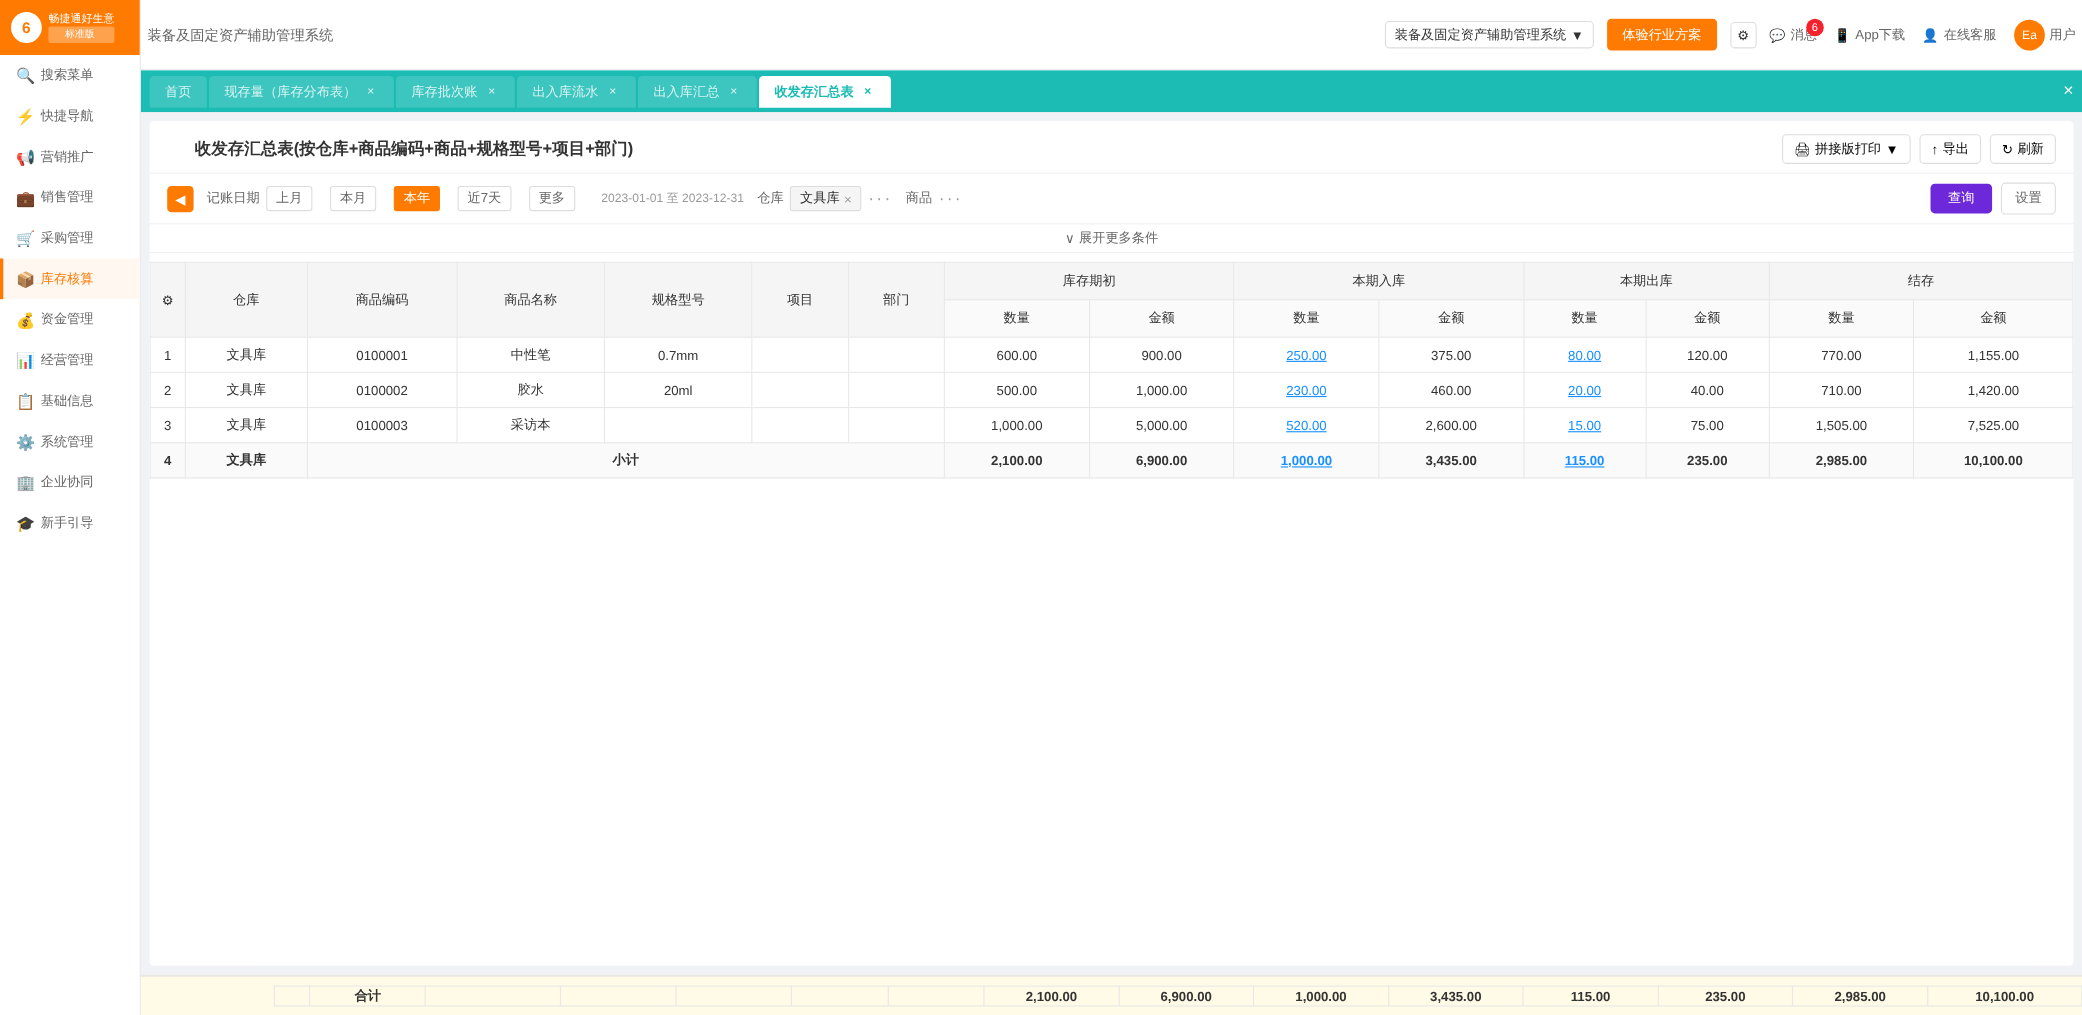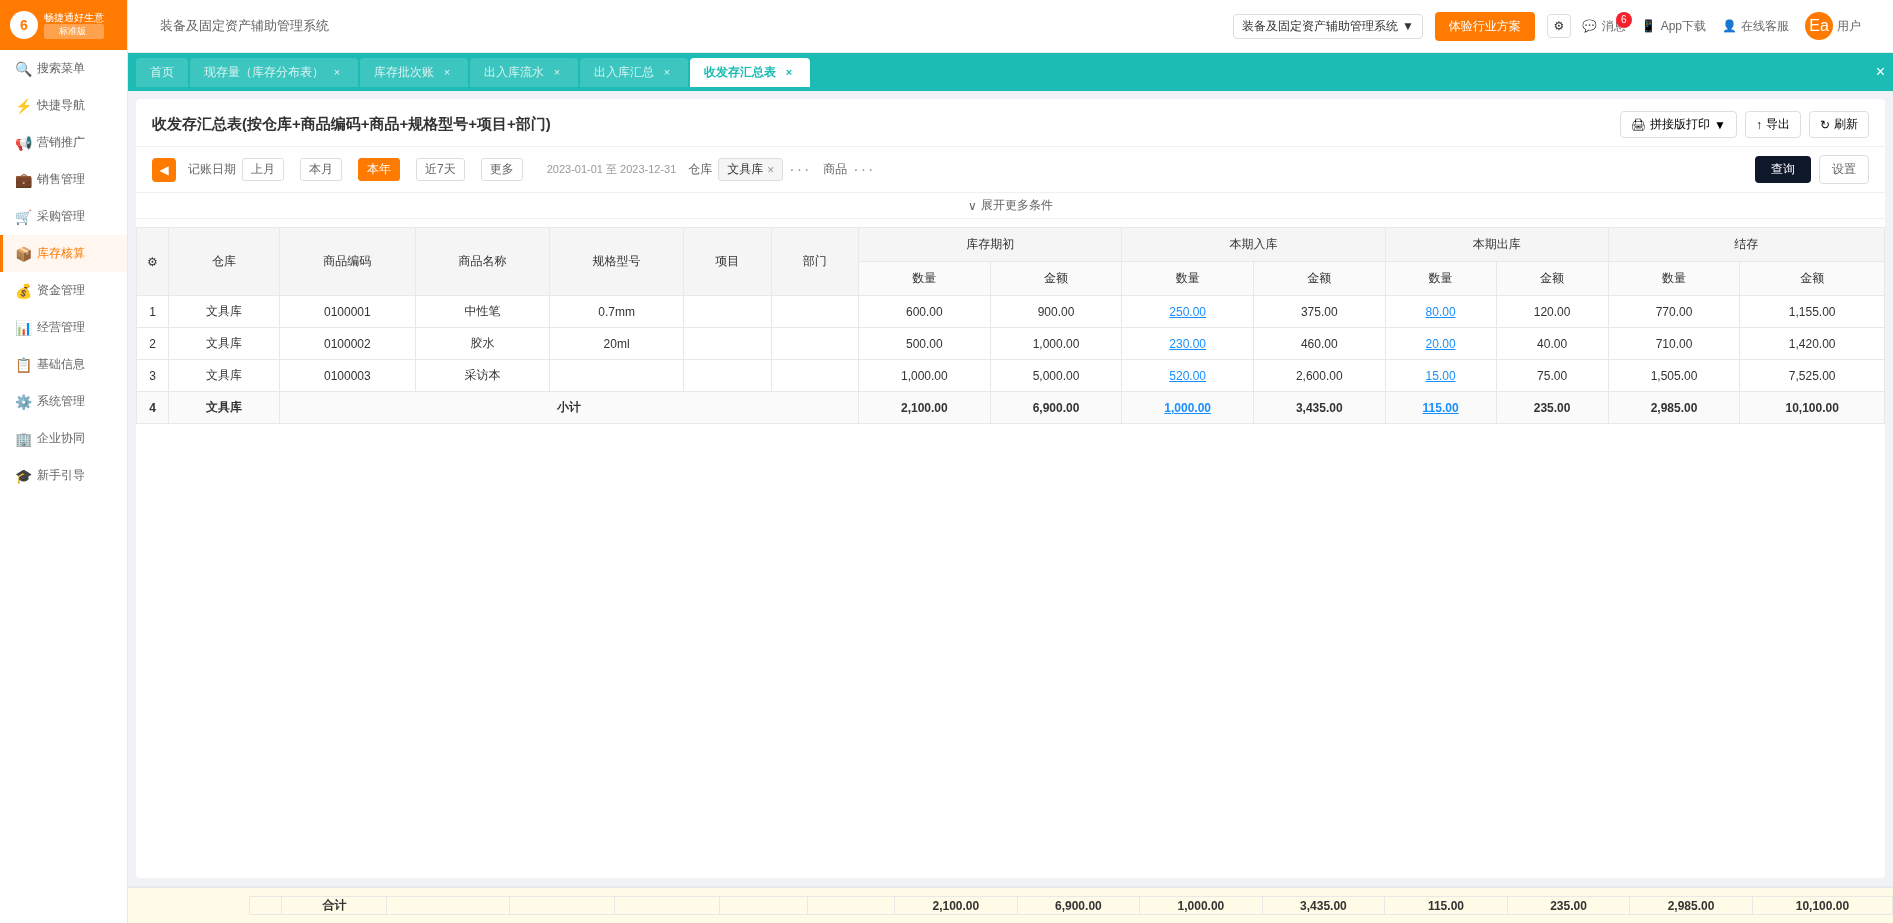--- a/index.html
+++ b/index.html
@@ -12,63 +12,63 @@
     .sidebar-logo-text { font-size: 10px; color: #fff; line-height: 1.3; }
     .sidebar-logo-badge { font-size: 9px; background: rgba(255,255,255,0.3); border-radius: 2px; padding: 1px 15px; }
     .sidebar-item { display: flex; align-items: center; gap: 6px; padding: 10px 12px; cursor: pointer; color: #666; font-size: 12px; border-left: 3px solid transparent; }
     .sidebar-item.active { background: #fff7f0; color: #ff7a00; border-left-color: #ff7a00; }
     .sidebar-item-icon { font-size: 14px; width: 16px; text-align: center; }
 
     
     .main { flex: 1; display: flex; flex-direction: column; overflow: hidden; }
 
     
-    .topbar { height: 53px; background: #fff; display: flex; align-items: center; padding: 0 32px; border-bottom: 1px solid #e8e8e8; gap: 12px; }
+    .topbar { height: 64px; background: #fff; display: flex; align-items: center; padding: 0 6px; border-bottom: 1px solid #e8e8e8; gap: 12px; }
     .topbar-title { font-size: 13px; color: #333; flex: 1; display: flex; align-items: center; gap: 8px; }
     .topbar-system-name { color: #666; }
     .topbar-dropdown { border: 1px solid #ddd; border-radius: 4px; padding: 3px 8px; font-size: 12px; cursor: pointer; display: flex; align-items: center; gap: 4px; }
     .topbar-experience-btn { background: #ff7a00; color: #fff; border: none; border-radius: 4px; padding: 6px 14px; cursor: pointer; font-size: 12px; }
     .topbar-right { display: flex; align-items: center; gap: 16px; margin-left: auto; }
     .topbar-right-item { display: flex; align-items: center; gap: 4px; color: #666; cursor: pointer; font-size: 12px; position: relative; }
     .topbar-badge { background: #f5222d; color: #fff; border-radius: 50%; width: 16px; height: 16px; font-size: 10px; display: flex; align-items: center; justify-content: center; position: absolute; top: -6px; right: -6px; }
-    .avatar { width: 28px; height: 28px; background: #ff7a00; border-radius: 50%; color: #fff; display: flex; align-items: center; justify-content: center; font-size: 16px; }
+    .avatar { width: 28px; height: 28px; background: #ff7a00; border-radius: 50%; color: #fff; display: flex; align-items: center; justify-content: center; font-size: 11px; }
 
     
     .tabs { background: #1cbbb4; display: flex; align-items: center; padding: 12px 8px; height: 38px; gap: 2px; }
     .tab { display: flex; align-items: center; gap: 6px; padding: 6px 14px; border-radius: 4px 4px 0 0; cursor: pointer; font-size: 12px; color: rgba(255,255,255,0.8); background: rgba(255,255,255,0.15); }
     .tab.active { background: #fff; color: #1cbbb4; font-weight: bold; }
     .tab-close { width: 14px; height: 14px; display: flex; align-items: center; justify-content: center; border-radius: 50%; font-size: 11px; color: inherit; cursor: pointer; }
     .tabs-close-all { margin-left: auto; color: #fff; cursor: pointer; font-size: 16px; }
 
     
     .content { flex: 1; background: #f0f2f5; overflow-y: auto; padding: 0; display: flex; flex-direction: column; }
     .page-container { background: #fff; margin: 8px; border-radius: 4px; flex: 1; display: flex; flex-direction: column; }
 
     
     .page-header { padding: 12px 16px 8px; border-bottom: 1px solid #f0f0f0; display: flex; align-items: center; justify-content: space-between; }
-    .page-title { font-size: 15px; font-weight: bold; color: #333; }
+    .page-title { font-size: 15px; font-weight: bold; color: #333; margin-left: 25px; }
     .page-actions { display: flex; align-items: center; gap: 8px; }
     .btn-print { border: 1px solid #ddd; background: #fff; padding: 4px 10px; border-radius: 4px; cursor: pointer; font-size: 12px; display: flex; align-items: center; gap: 4px; }
     .btn-export { border: 1px solid #ddd; background: #fff; padding: 4px 10px; border-radius: 4px; cursor: pointer; font-size: 12px; display: flex; align-items: center; gap: 4px; }
     .btn-refresh { border: 1px solid #ddd; background: #fff; padding: 4px 10px; border-radius: 4px; cursor: pointer; font-size: 12px; display: flex; align-items: center; gap: 4px; }
 
     
     .filter-bar { padding: 8px 16px; display: flex; align-items: center; gap: 12px; flex-wrap: wrap; border-bottom: 1px solid #f0f0f0; }
     .filter-collapse-btn { width: 24px; height: 24px; background: #ff7a00; color: #fff; border-radius: 4px; display: flex; align-items: center; justify-content: center; cursor: pointer; font-size: 12px; flex-shrink: 0; }
     .filter-group { display: flex; align-items: center; gap: 6px; }
     .filter-label { color: #666; font-size: 12px; white-space: nowrap; }
     .date-shortcuts { display: flex; align-items: center; gap: 16px; }
     .date-btn { padding: 2px 8px; border: 1px solid #ddd; border-radius: 3px; cursor: pointer; font-size: 12px; color: #666; background: #fff; }
     .date-btn.active { background: #ff7a00; color: #fff; border-color: #ff7a00; }
     .date-range { color: #999; font-size: 11px; margin-left: 4px; }
     .warehouse-tag { display: flex; align-items: center; gap: 4px; background: #f5f5f5; border: 1px solid #ddd; border-radius: 3px; padding: 2px 8px; font-size: 12px; }
     .warehouse-tag-close { cursor: pointer; color: #999; }
     .filter-ellipsis { color: #999; cursor: pointer; font-size: 16px; letter-spacing: 2px; }
     .filter-right { margin-left: auto; display: flex; align-items: center; gap: 8px; }
-    .btn-query { background: #0f172a; color: #fff; border: none; border-radius: 4px; padding: 5px 16px; cursor: pointer; font-size: 12px; }
+    .btn-query { background: #6d28d9; color: #fff; border: none; border-radius: 4px; padding: 5px 16px; cursor: pointer; font-size: 12px; }
     .btn-settings { background: #fff; color: #666; border: 1px solid #ddd; border-radius: 4px; padding: 5px 12px; cursor: pointer; font-size: 12px; }
 
     
     .expand-bar { padding: 4px 16px; display: flex; justify-content: center; border-bottom: 1px solid #f0f0f0; }
     .expand-btn { color: #666; cursor: pointer; font-size: 12px; display: flex; align-items: center; gap: 4px; }
 
     
     .table-wrapper { padding: 8px 0; flex: 1; overflow: auto; }
     table { width: 100%; border-collapse: collapse; font-size: 12px; }
     thead tr th { background: #f5f5f5; padding: 8px 10px; text-align: center; border: 1px solid #e8e8e8; color: #333; font-weight: normal; white-space: nowrap; }

